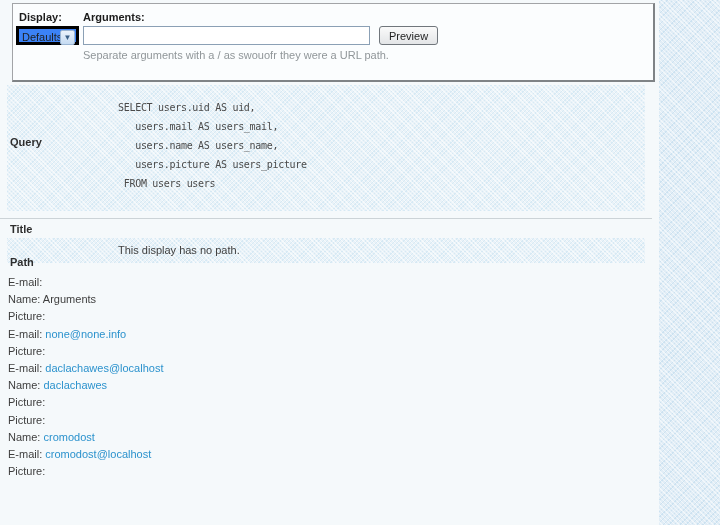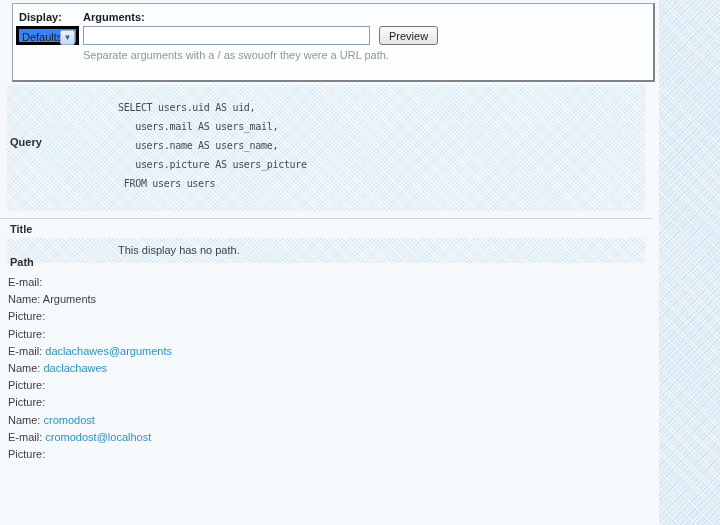--- a/index.html
+++ b/index.html
@@ -113,23 +113,24 @@
     <span class="row-label">Path</span>
     <span class="path-value">This display has no path.</span>
   </div>
 
   <div class="results">
 
     <div class="line"><span class="plain">E-mail:</span> <span class="plain"></span></div>
     <div class="line"><span class="plain">Name:</span> <span class="plain">Arguments</span></div>
     <div class="line"><span class="plain">Picture:</span> <span class="plain"></span></div>
 
+    <div class="line"><span class="plain">E-mail:</span> <a>none@none.info</a></div>
     <div class="line"><span class="plain">Picture:</span> <span class="plain"></span></div>
 
-    <div class="line"><span class="plain">E-mail:</span> <a>daclachawes@arguments</a></div>
+    <div class="line"><span class="plain">E-mail:</span> <a>daclachawes@localhost</a></div>
     <div class="line"><span class="plain">Name:</span> <a>daclachawes</a></div>
     <div class="line"><span class="plain">Picture:</span> <span class="plain"></span></div>
 
     <div class="line"><span class="plain">Picture:</span> <span class="plain"></span></div>
 
     <div class="line"><span class="plain">Name:</span> <a>cromodost</a></div>
     <div class="line"><span class="plain">E-mail:</span> <a>cromodost@localhost</a></div>
     <div class="line"><span class="plain">Picture:</span> <span class="plain"></span></div>
   </div>
 

